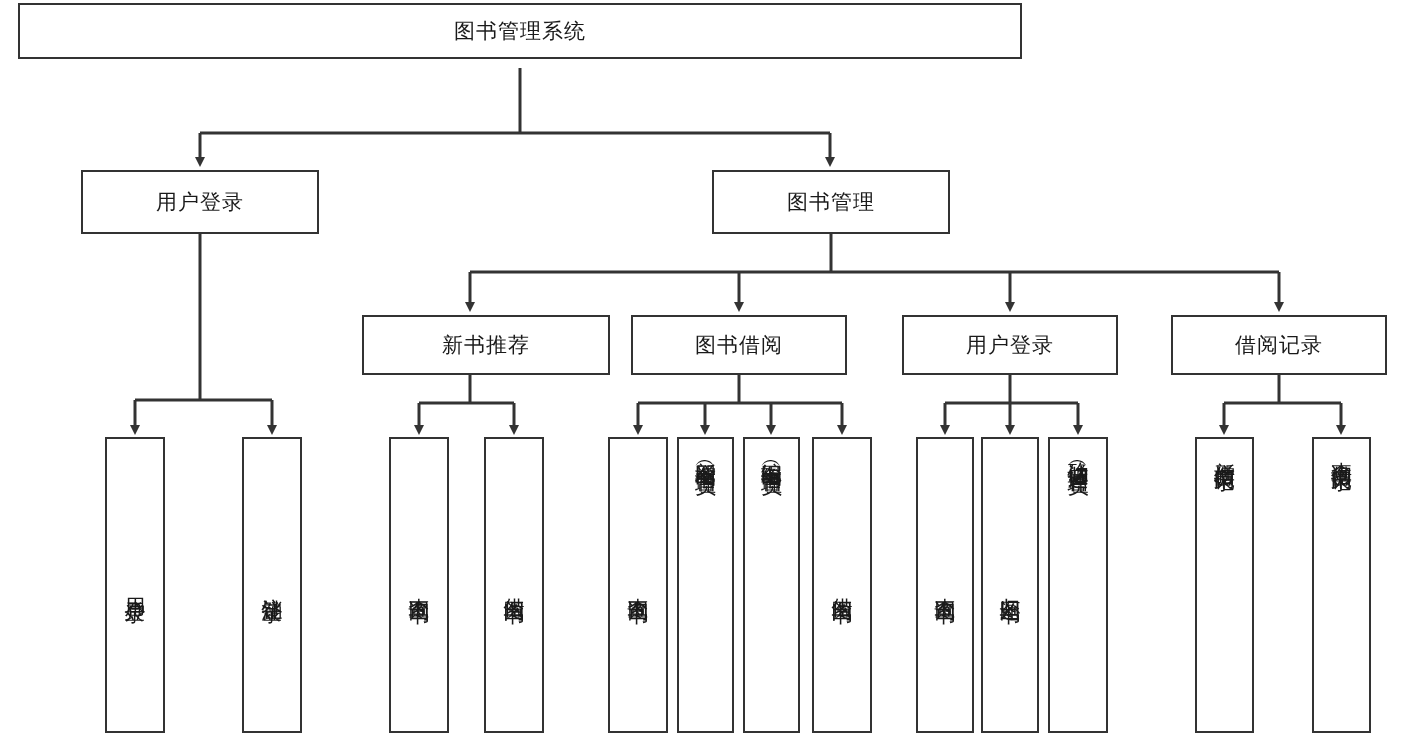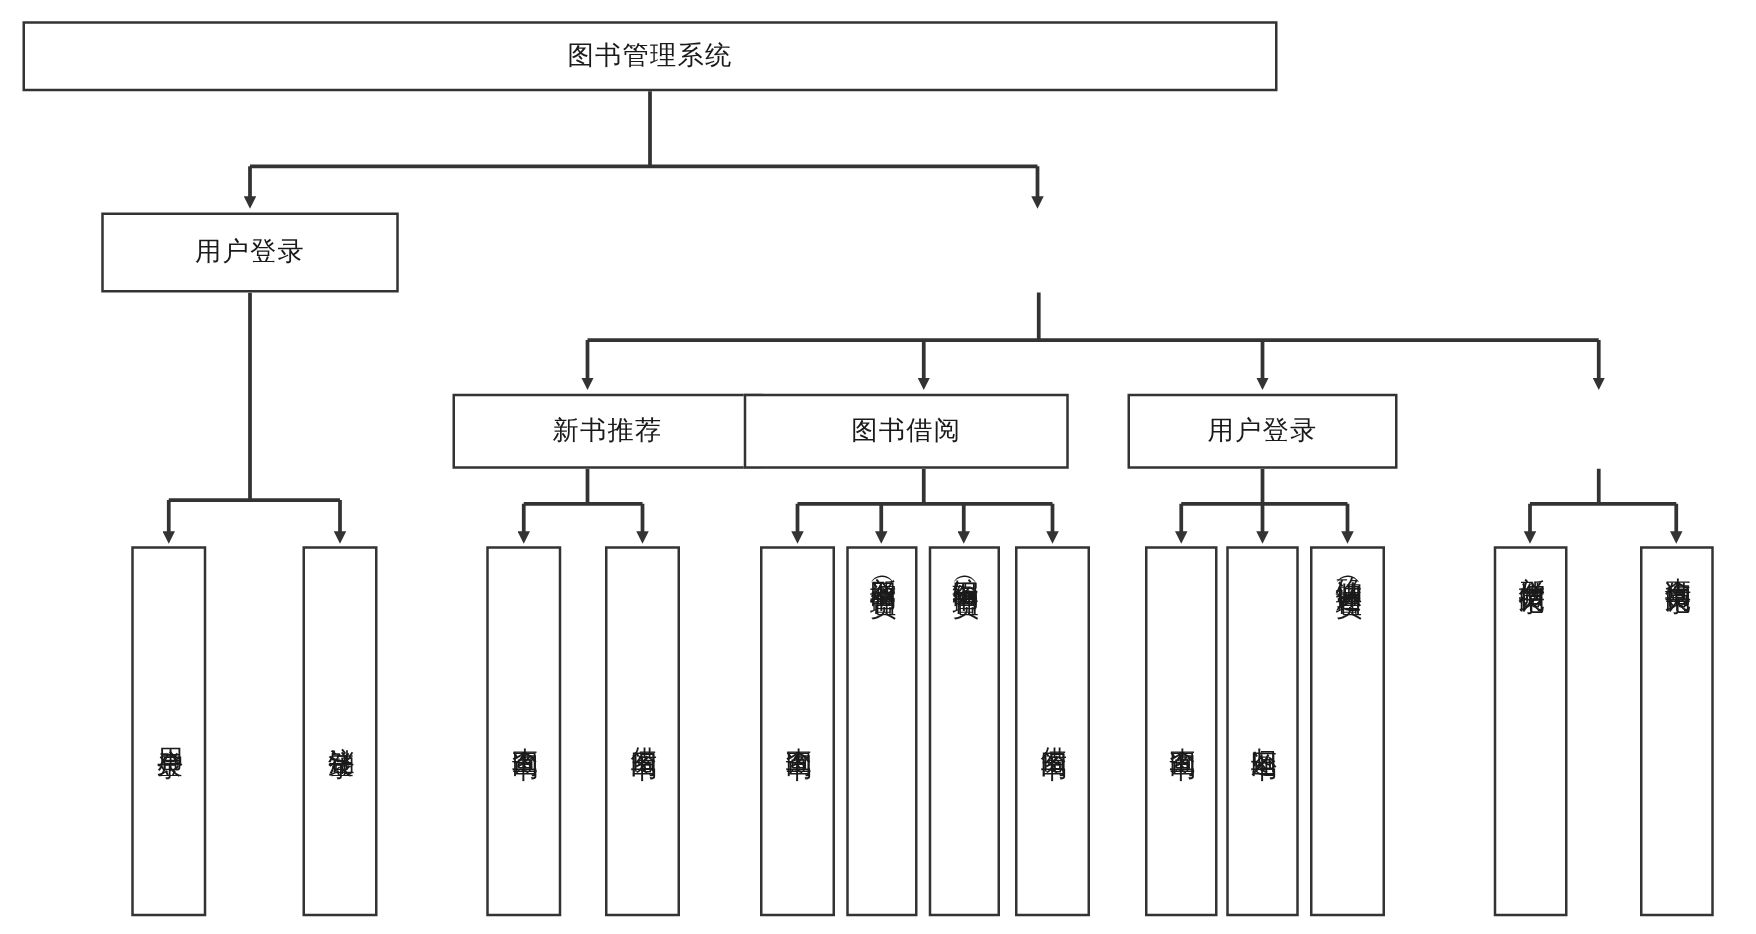--- a/index.html
+++ b/index.html
@@ -116,36 +116,42 @@
       <path d="M1010,403 L1010,426" marker-end="url(#arrow)"></path>
       <path d="M1078,403 L1078,426" marker-end="url(#arrow)"></path>
 
       <path d="M1279,375 L1279,403"></path>
       <path d="M1224,403 L1341,403"></path>
       <path d="M1224,403 L1224,426" marker-end="url(#arrow)"></path>
       <path d="M1341,403 L1341,426" marker-end="url(#arrow)"></path>
     </g>
   </svg>
 
-  <div class="node" id="node-root" style="left: 18px; top: 17px; width: 1004px; height: 56px;">
+  <div class="node" id="node-root" style="left: 18px; top: 3px; width: 1004px; height: 56px;">
     <span class="node-label">图书管理系统</span>
   </div>
 
   <div class="node" id="node-l2-0" style="left: 81px; top: 170px; width: 238px; height: 64px;">
     <span class="node-label">用户登录</span>
   </div>
+  <div class="node" id="node-l2-1" style="left: 712px; top: 170px; width: 238px; height: 64px;">
+    <span class="node-label">图书管理</span>
+  </div>
 
   <div class="node" id="node-l3-0" style="left: 362px; top: 315px; width: 248px; height: 60px; justify-content: center;">
     <span class="node-label">新书推荐</span>
   </div>
-  <div class="node" id="node-l3-1" style="left: 595px; top: 315px; width: 260px; height: 60px; text-align: center;">
+  <div class="node" id="node-l3-1" style="left: 631px; top: 315px; width: 216px; height: 60px; text-align: center;">
     <span class="node-label">图书借阅</span>
   </div>
   <div class="node" id="node-l3-2" style="left: 902px; top: 315px; width: 216px; height: 60px;">
     <span class="node-label">用户登录</span>
+  </div>
+  <div class="node" id="node-l3-3" style="left: 1171px; top: 315px; width: 216px; height: 60px;">
+    <span class="node-label">借阅记录</span>
   </div>
 
   <div class="node leaf centered" id="node-leaf-0" style="left: 105px; top: 437px; width: 60px; height: 296px;">
     <span class="node-label">用户登录</span>
   </div>
   <div class="node leaf centered" id="node-leaf-1" style="left: 242px; top: 437px; width: 60px; height: 296px;">
     <span class="node-label">注销登录</span>
   </div>
   <div class="node leaf centered" id="node-leaf-2" style="left: 389px; top: 437px; width: 60px; height: 296px;">
     <span class="node-label">查询图书</span>

